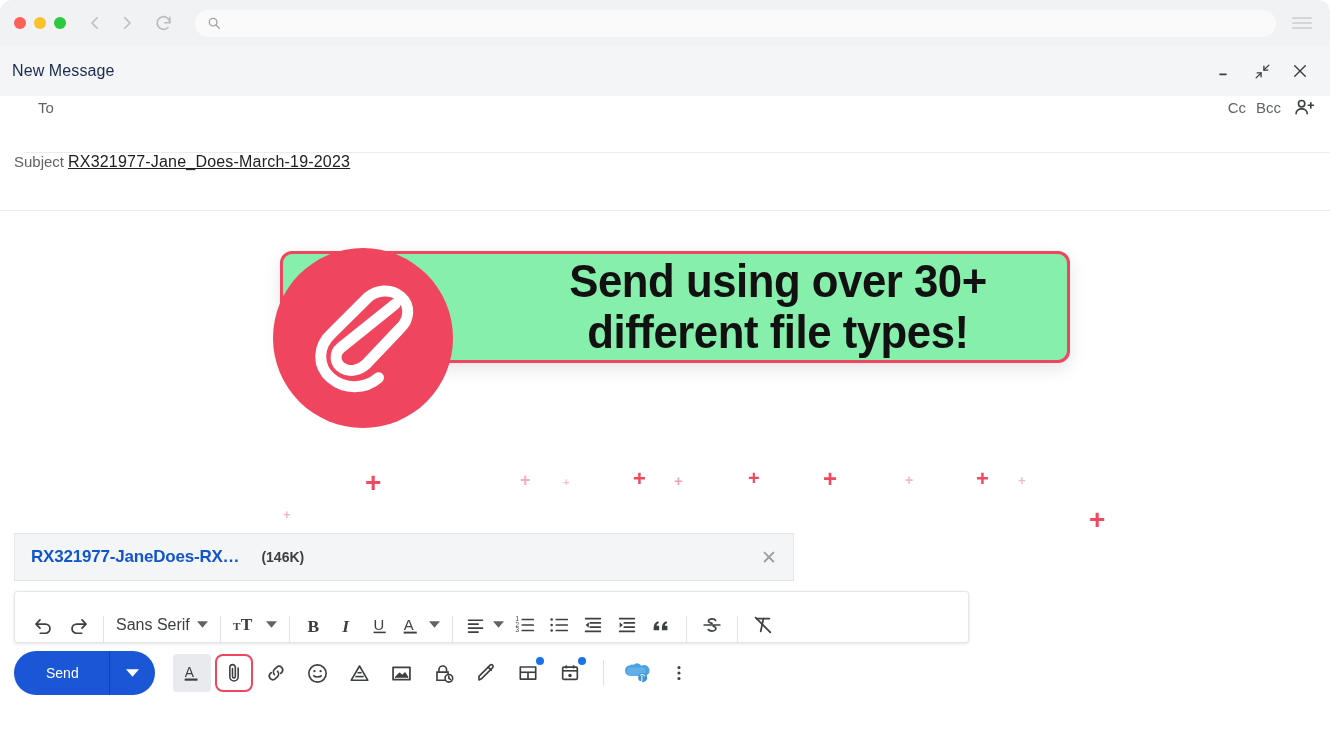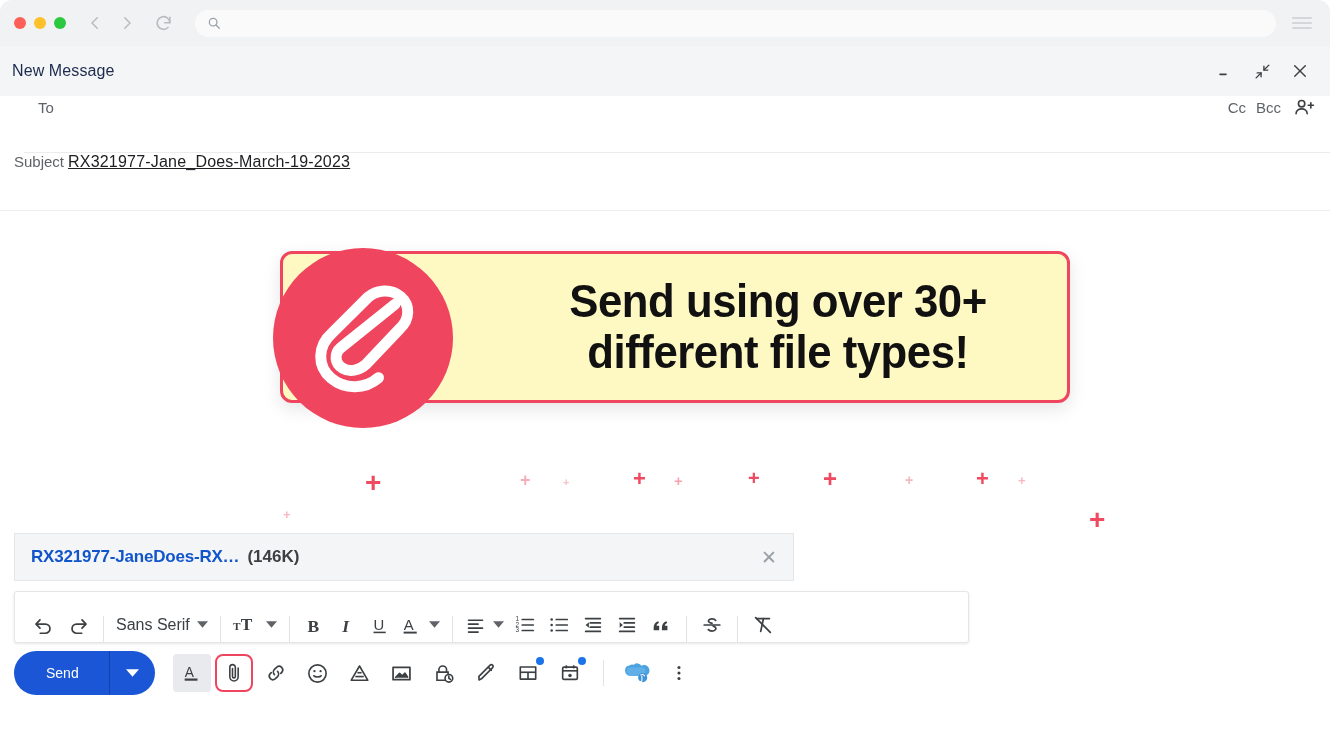--- a/index.html
+++ b/index.html
@@ -102,22 +102,22 @@
     overflow: hidden;
   }
   .banner-wrap {
     position: absolute;
     left: 235px; top: 248px;
     width: 880px; height: 240px;
   }
   .banner-card {
     position: absolute;
     left: 45px; top: 40px;
-    width: 790px; height: 152px;
-    background: #fef9c3;
+    width: 790px; height: 112px;
+    background: #86efac;
     border: 3px solid #f0455e;
     border-radius: 12px;
     display: flex;
     align-items: center;
     box-shadow: 0 6px 18px rgba(0,0,0,.10);
   }
   .banner-text {
     margin-left: 225px;
     text-align: center;
     width: 540px;
@@ -156,21 +156,21 @@
     align-items: center;
     padding: 0 16px;
     margin-top: 4px;
   }
   .attach-name {
     font-size: 17px; font-weight: bold; color: #1155cc;
     font-family: "Liberation Sans Narrow", "Liberation Sans", sans-serif;
     letter-spacing: -0.2px;
   }
   .attach-size {
-    font-size: 17px; font-weight: bold; color: #3c4043; margin-left: 8px;
+    font-size: 14px; font-weight: bold; color: #3c4043; margin-left: 22px;
     font-family: "Liberation Sans Narrow", "Liberation Sans", sans-serif;
   }
   .attach-remove {
     margin-left: auto; color: #9aa0a6; font-size: 19px; cursor: pointer; line-height: 1;
   }
 
   
   .format-toolbar {
     margin: 10px 16px 0 14px;
     width: 955px;

